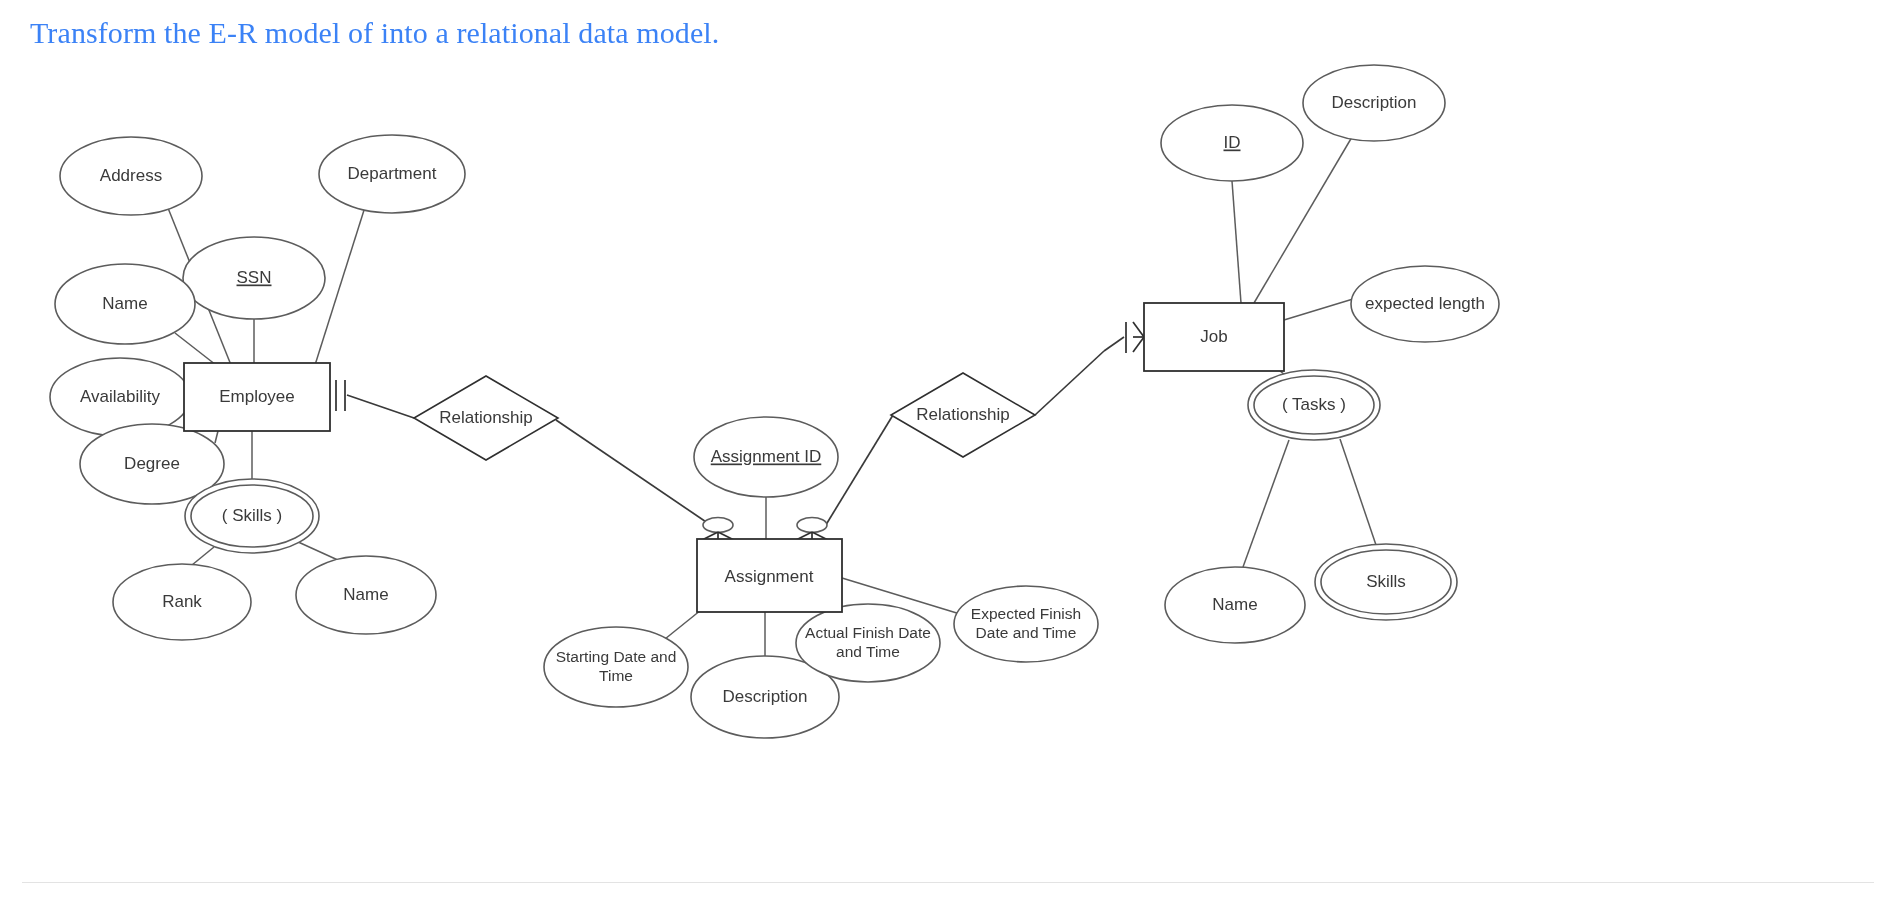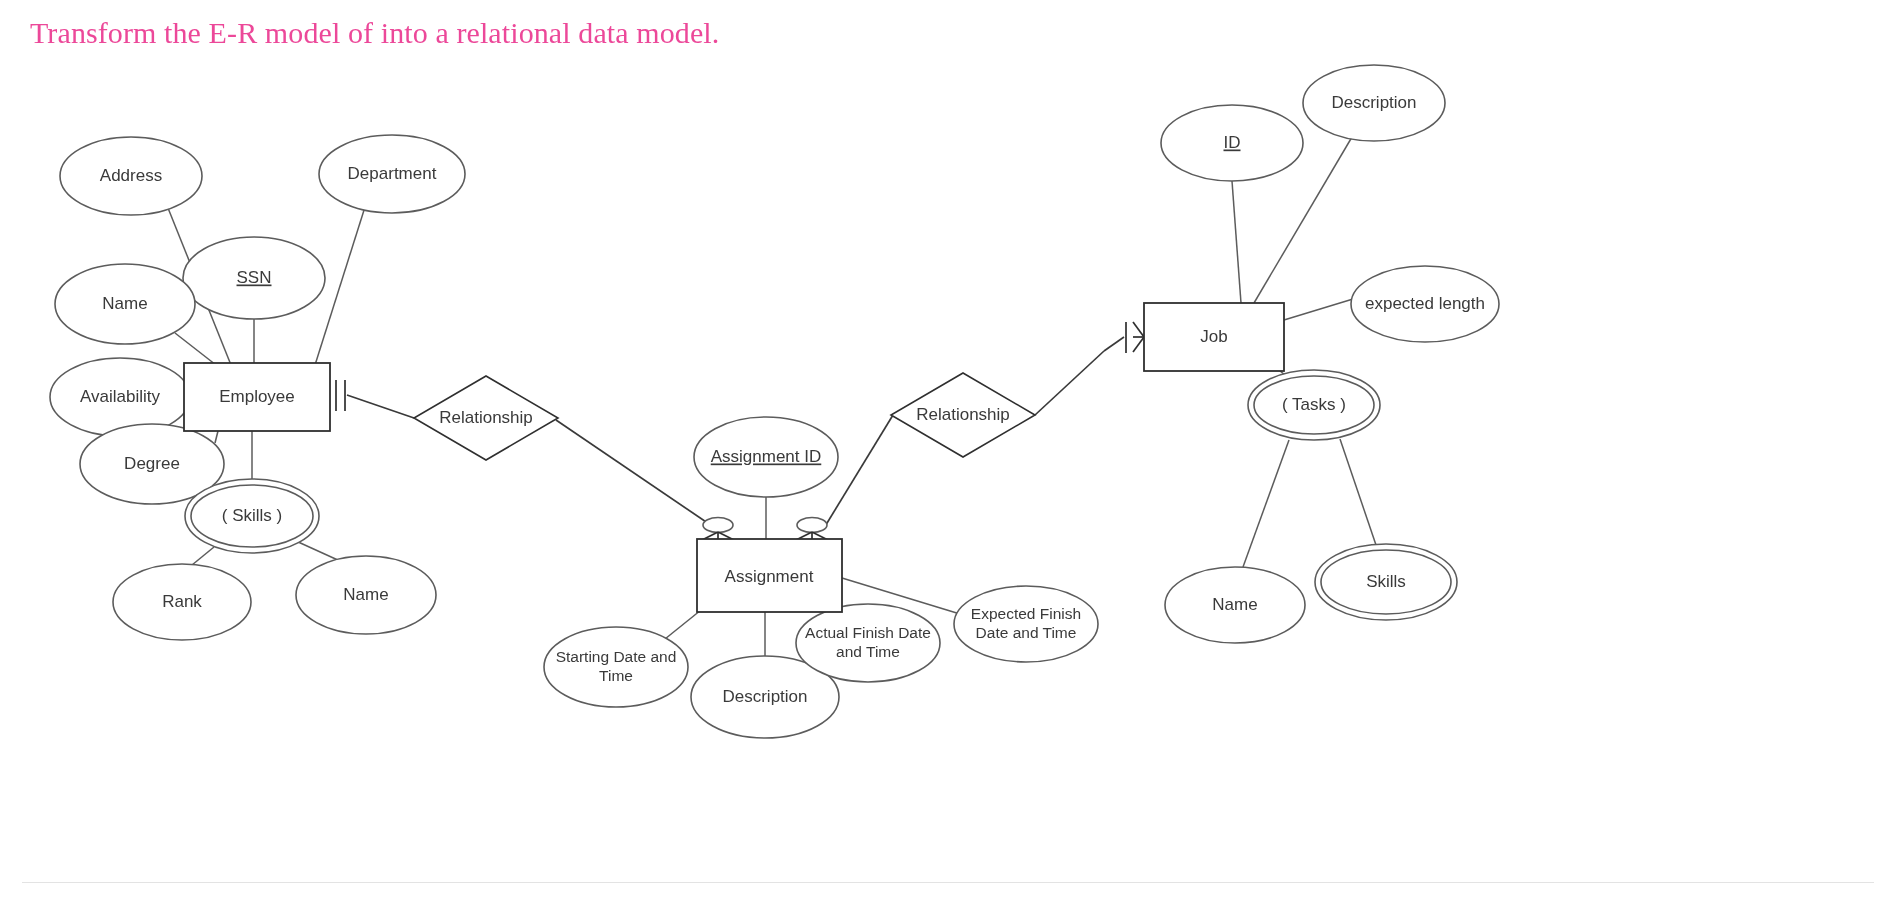--- a/index.html
+++ b/index.html
@@ -20,21 +20,21 @@
     width: 1898px;
     height: 910px;
     background: #ffffff;
   }
   #question-title {
     position: absolute;
     left: 30px;
     top: 16px;
     font-family: "Liberation Serif", serif;
     font-size: 30px;
-    color: #ec4899;
+    color: #3b82f6;
     letter-spacing: 0.1px;
     white-space: nowrap;
   }
   #diagram-svg {
     position: absolute;
     left: 0;
     top: 0;
     width: 1898px;
     height: 910px;
   }

